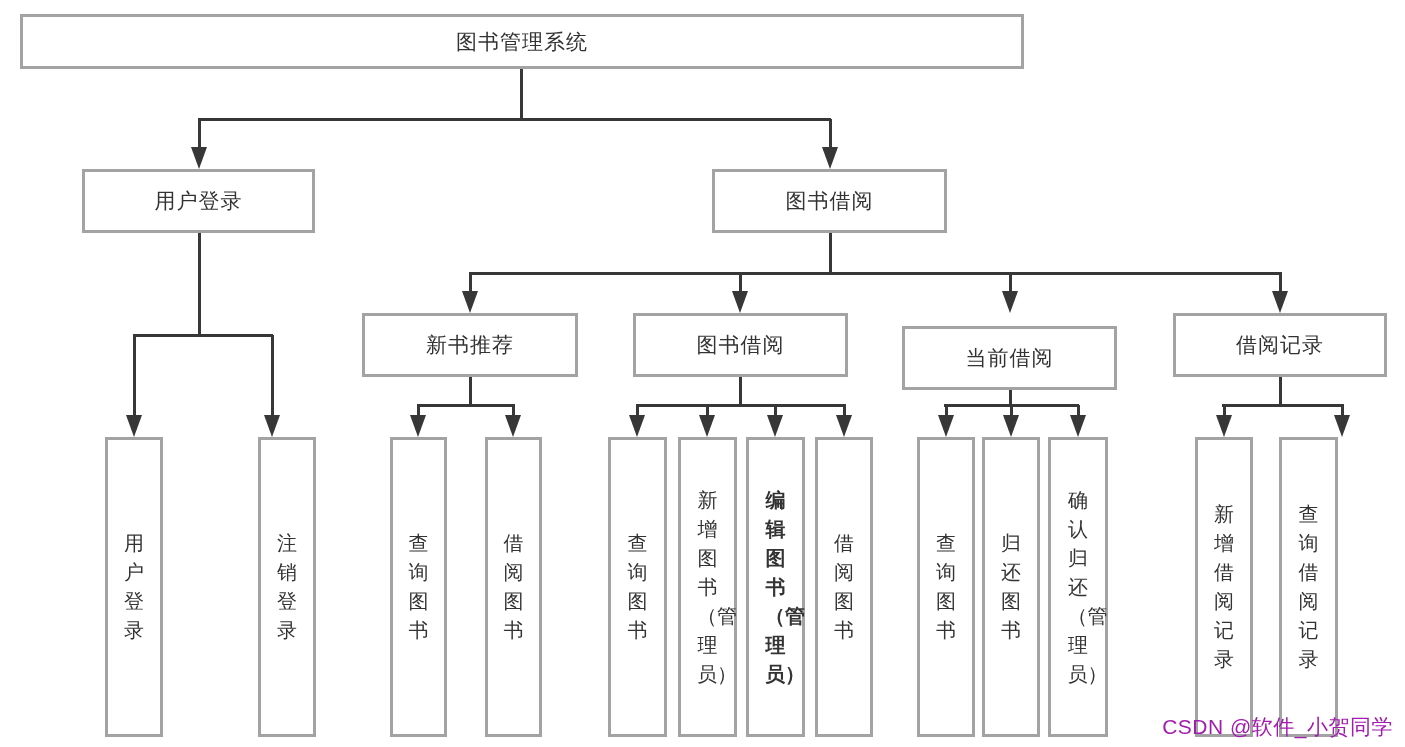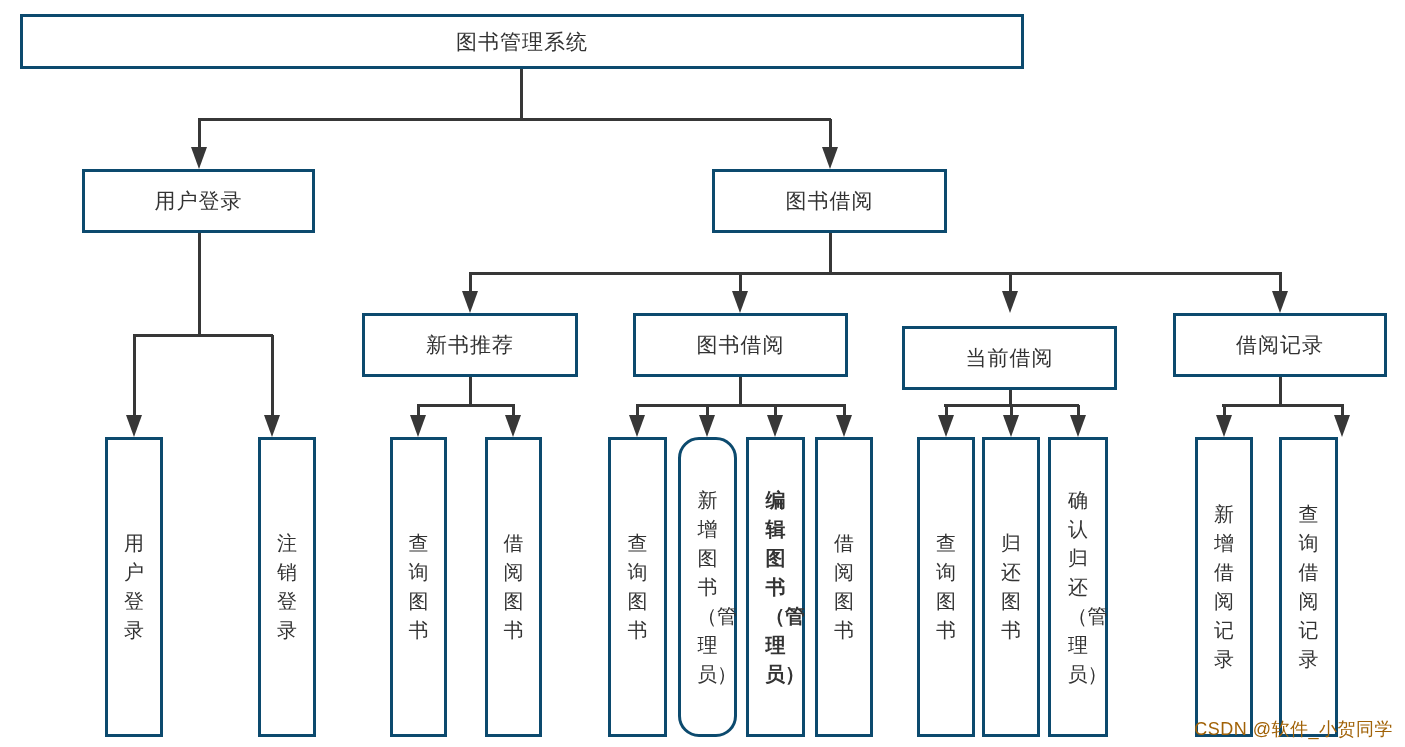--- a/index.html
+++ b/index.html
@@ -7,21 +7,21 @@
     position:relative;
     width:1405px;height:747px;
     background:#ffffff;
     overflow:hidden;
     font-family:"Liberation Sans","DejaVu Sans",sans-serif;
     color:#333333;
   }
   .box{
     position:absolute;
     box-sizing:border-box;
-    border:3px solid #0c4a6e;
+    border:3px solid #a3a3a3;
     background:#ffffff;
     display:flex;
     align-items:center;
     justify-content:center;
     text-align:center;
   }
   .hlabel{
     font-size:21px;
     letter-spacing:1px;
     color:#333333;
@@ -39,22 +39,22 @@
   .hline{position:absolute;height:3px;background:#373737;}
   .arrow-down{
     position:absolute;width:0;height:0;
     border-left:8px solid transparent;
     border-right:8px solid transparent;
     border-top:22px solid #373737;
   }
   .watermark{
     position:absolute;
     right:12px;bottom:6px;
-    font-size:18px;
-    color:#a16207;
+    font-size:21px;
+    color:#a21caf;
     letter-spacing:0.5px;
     white-space:nowrap;
     z-index:5;
   }
 </style>
 </head>
 <body>
 
 <div id="canvas">
 
@@ -151,21 +151,21 @@
   </div>
   <div class="box leaf" style="left:390px;top:437px;width:57px;height:300px;">
     <span class="vlabel">查询图书</span>
   </div>
   <div class="box leaf" style="left:485px;top:437px;width:57px;height:300px;">
     <span class="vlabel">借阅图书</span>
   </div>
   <div class="box leaf" style="left:608px;top:437px;width:59px;height:300px;">
     <span class="vlabel">查询图书</span>
   </div>
-  <div class="box leaf" style="left:678px;top:437px;width:59px;height:300px;border-radius:21px;">
+  <div class="box leaf" style="left:678px;top:437px;width:59px;height:300px;">
     <span class="vlabel">新增图书（管理员）</span>
   </div>
   <div class="box leaf" style="left:746px;top:437px;width:59px;height:300px;font-weight:bold;">
     <span class="vlabel">编辑图书（管理员）</span>
   </div>
   <div class="box leaf" style="left:815px;top:437px;width:58px;height:300px;">
     <span class="vlabel">借阅图书</span>
   </div>
   <div class="box leaf" style="left:917px;top:437px;width:58px;height:300px;">
     <span class="vlabel">查询图书</span>

